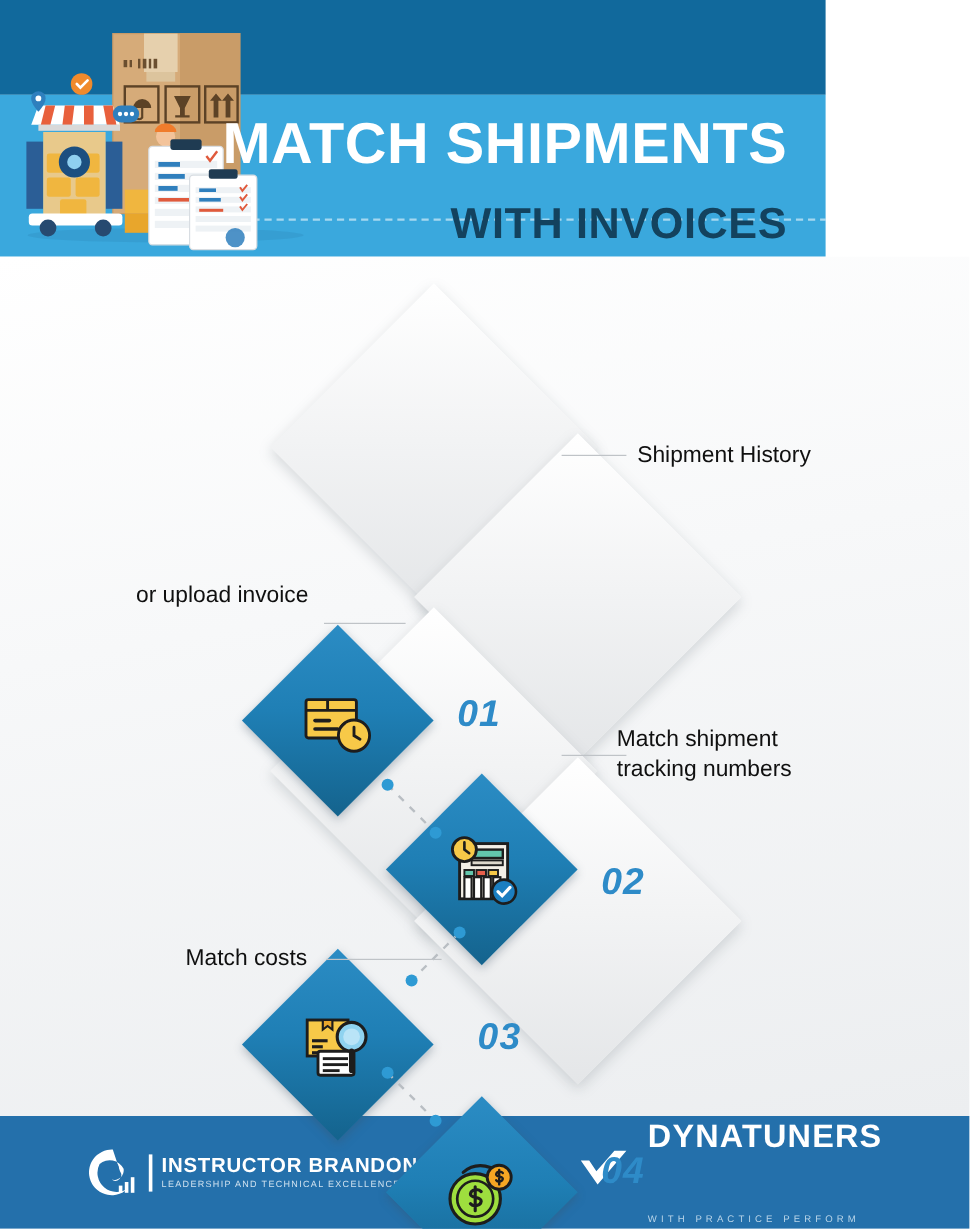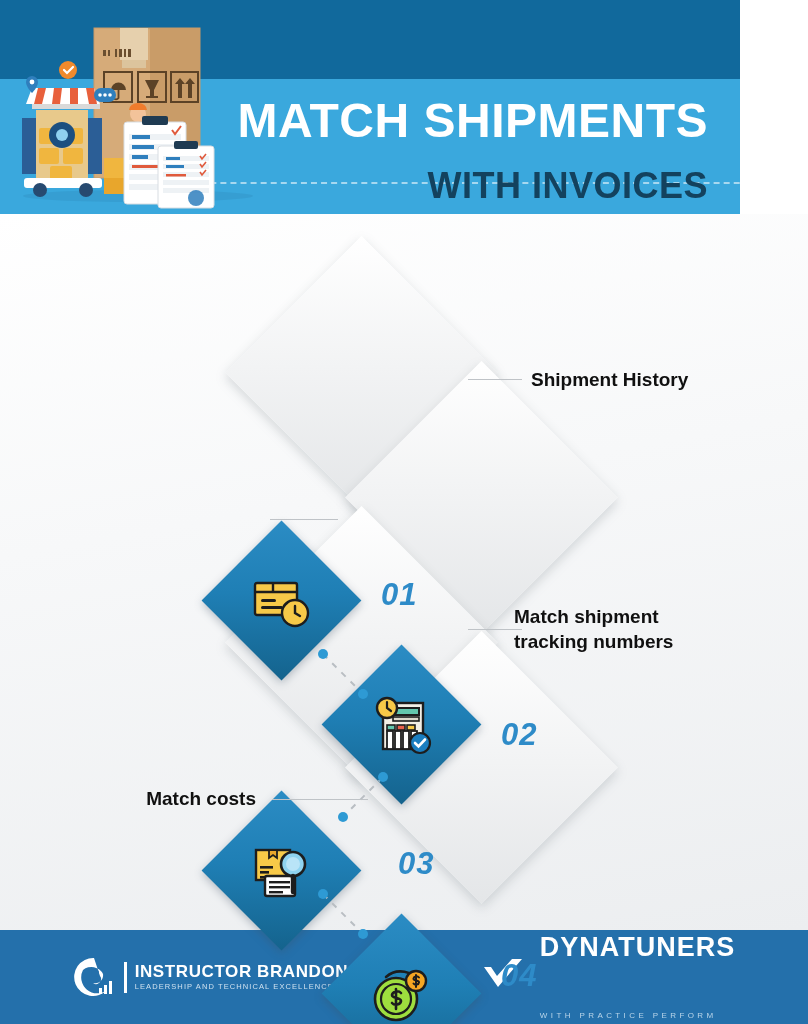--- a/index.html
+++ b/index.html
@@ -6,21 +6,21 @@
   html,body { width:808px; height:1024px; }
   body {
     font-family:"Liberation Sans", sans-serif;
     background:#ffffff;
     overflow:hidden;
     position:relative;
   }
   #page { position:relative; width:808px; height:1024px; overflow:hidden; }
 
   
-  .header { position:absolute; left:0; top:0; width:740px; height:214px; overflow:hidden; }
+  .header { position:absolute; left:0; top:0; width:688px; height:214px; overflow:hidden; }
   .header-top-band { position:absolute; left:0; top:0; width:808px; height:79px; background:#11699c; }
   .header-bottom-band { position:absolute; left:0; top:79px; width:808px; height:135px; background:#3aa8dd; }
   .header-dash { position:absolute; left:160px; top:182px; width:620px; height:0;
       border-top:2px dashed rgba(255,255,255,.55); }
   .header-text { position:absolute; right:32px; top:94px; text-align:right; z-index:6; }
   .title-main {
      font-size:48px; font-weight:bold; color:#ffffff; letter-spacing:.5px;
      line-height:54px; white-space:nowrap;
   }
   .title-sub {
@@ -57,21 +57,21 @@
      position:absolute; width:113px; height:113px;
      display:flex; align-items:center; justify-content:center;
      z-index:5; pointer-events:none;
   }
   .num {
      position:absolute; z-index:5;
      font-size:31px; font-weight:bold; color:#2e8bc8; letter-spacing:1px;font-style:italic;
   }
 
   
-  .callout { position:absolute; z-index:6; font-size:19px; color:#101010; line-height:25px;font-weight:bold; }
+  .callout { position:absolute; z-index:6; font-size:19px; color:#101010; line-height:25px; }
   .callout.right { text-align:left; }
   .callout.left  { text-align:right; }
   .leader { position:absolute; height:0; border-top:1px solid #bfc3c7; z-index:6; }
 
   
   .conn { position:absolute; z-index:6; }
 
   
   .footer {
      position:absolute; left:0; top:930px; width:808px; height:94px;
@@ -279,20 +279,21 @@
         </g>
         <circle cx="16" cy="13" r="10" fill="#f7c948" stroke="#1d1d1d" stroke-width="2.4"></circle>
         <path d="M16 7 v6 l4 3" fill="none" stroke="#1d1d1d" stroke-width="2.2" stroke-linecap="round"></path>
         <circle cx="49" cy="48" r="10" fill="#1b7ec0" stroke="#1d1d1d" stroke-width="2.2"></circle>
         <path d="M44 48 l3.5 3.5 l6.5 -7" fill="none" stroke="#ffffff" stroke-width="2.6" stroke-linecap="round"></path>
       </svg>
     </div>
     <div class="num" style="left:501px; top:503px;">02</div>
     <div class="leader" style="left:270px; top:305px; width:68px;"></div>
     <div class="callout left" style="left:20px; top:270px; width:237px;">
+      <div>or upload invoice</div>
     </div>
 
     <svg class="conn" style="left:335px; top:555px;" width="125" height="120">
       <line x1="48" y1="8" x2="8" y2="48" stroke="#b9bec3" stroke-width="2" stroke-dasharray="6 7"></line>
       <circle cx="48" cy="8" r="5" fill="#2e9ad4"></circle>
       <circle cx="8" cy="48" r="5" fill="#2e9ad4"></circle>
     </svg>
 
     <div class="bigdiamond" style="left:265px; top:332px;"></div>
     <div class="smalldiamond" style="left:225px; top:600px;"></div>

